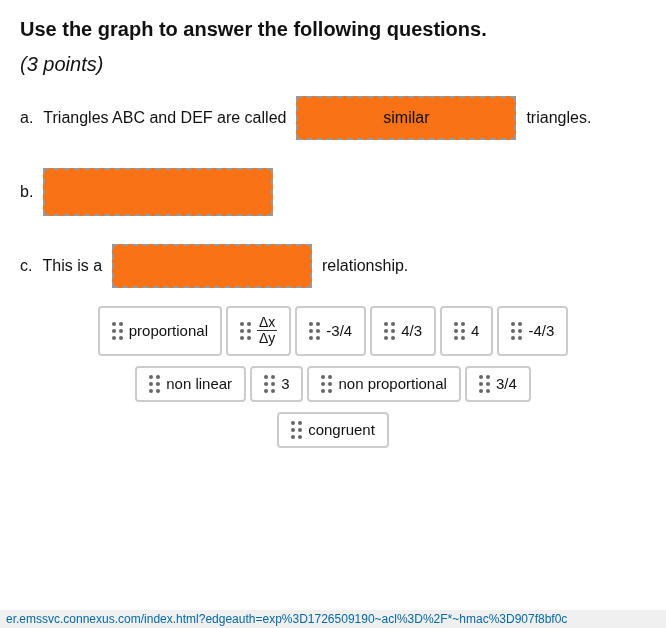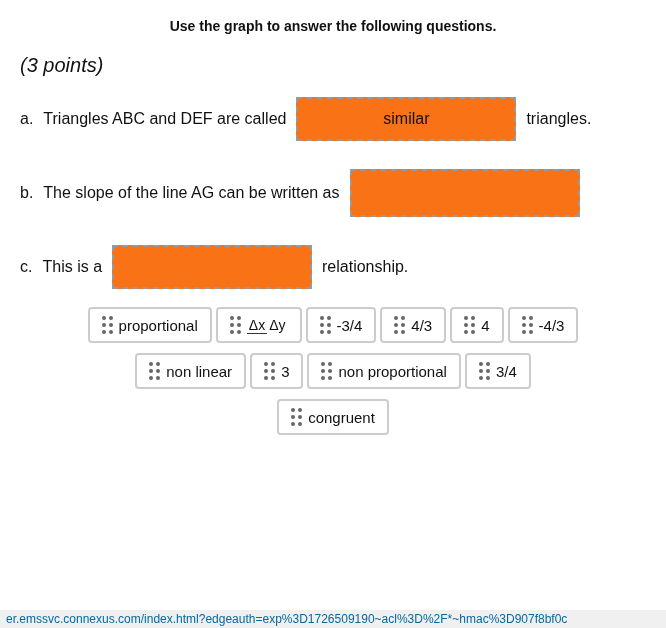--- a/index.html
+++ b/index.html
@@ -7,23 +7,22 @@
       font-family: Arial, sans-serif;
       background: #fff;
       width: 666px;
       min-height: 628px;
       padding: 18px 20px 10px 20px;
       font-size: 16px;
       color: #111;
     }
     .main-title {
       font-weight: bold;
-      font-size: 14px;
-      margin-bottom: 20px;
-      text-align: center;
+      font-size: 20px;
+      margin-bottom: 12px;
     }
     .points {
       font-style: italic;
       font-size: 20px;
       margin-bottom: 20px;
     }
     .question-block {
       margin-bottom: 22px;
       display: flex;
       align-items: center;
@@ -117,21 +116,21 @@
       color: #0369a1;
       background: #f0f0f0;
       padding: 2px 6px;
       white-space: nowrap;
       overflow: hidden;
       text-overflow: ellipsis;
     }
     
     .fraction {
       display: inline-flex;
-      flex-direction: row;
+      flex-direction: column;
       align-items: center;
       line-height: 1.1;
       font-size: 14px;
       vertical-align: middle;
     }
     .fraction .num { border-bottom: 1px solid #333; padding: 0 2px; }
     .fraction .den { padding: 0 2px; }
   </style>
 </head>
 <body>
@@ -143,21 +142,20 @@
   <span class="question-label">a.</span>
   <span class="question-label">Triangles ABC and DEF are called</span>
   <div class="answer-box answer-box-wide filled">
     <span>similar</span>
   </div>
   <span class="after-text">triangles.</span>
 </div>
 
 <div class="question-block" style="margin-bottom:28px;">
   <span class="question-label">b.</span>
-  <span class="question-label">The slope of the line AG can be written as</span>
   <div class="answer-box answer-box-b"></div>
 </div>
 
 <div class="question-block" style="margin-bottom:10px;">
   <span class="question-label">c.</span>
   <span class="question-label">This is a</span>
   <div class="answer-box answer-box-c"></div>
   <span class="after-text">relationship.</span>
 </div>
 

